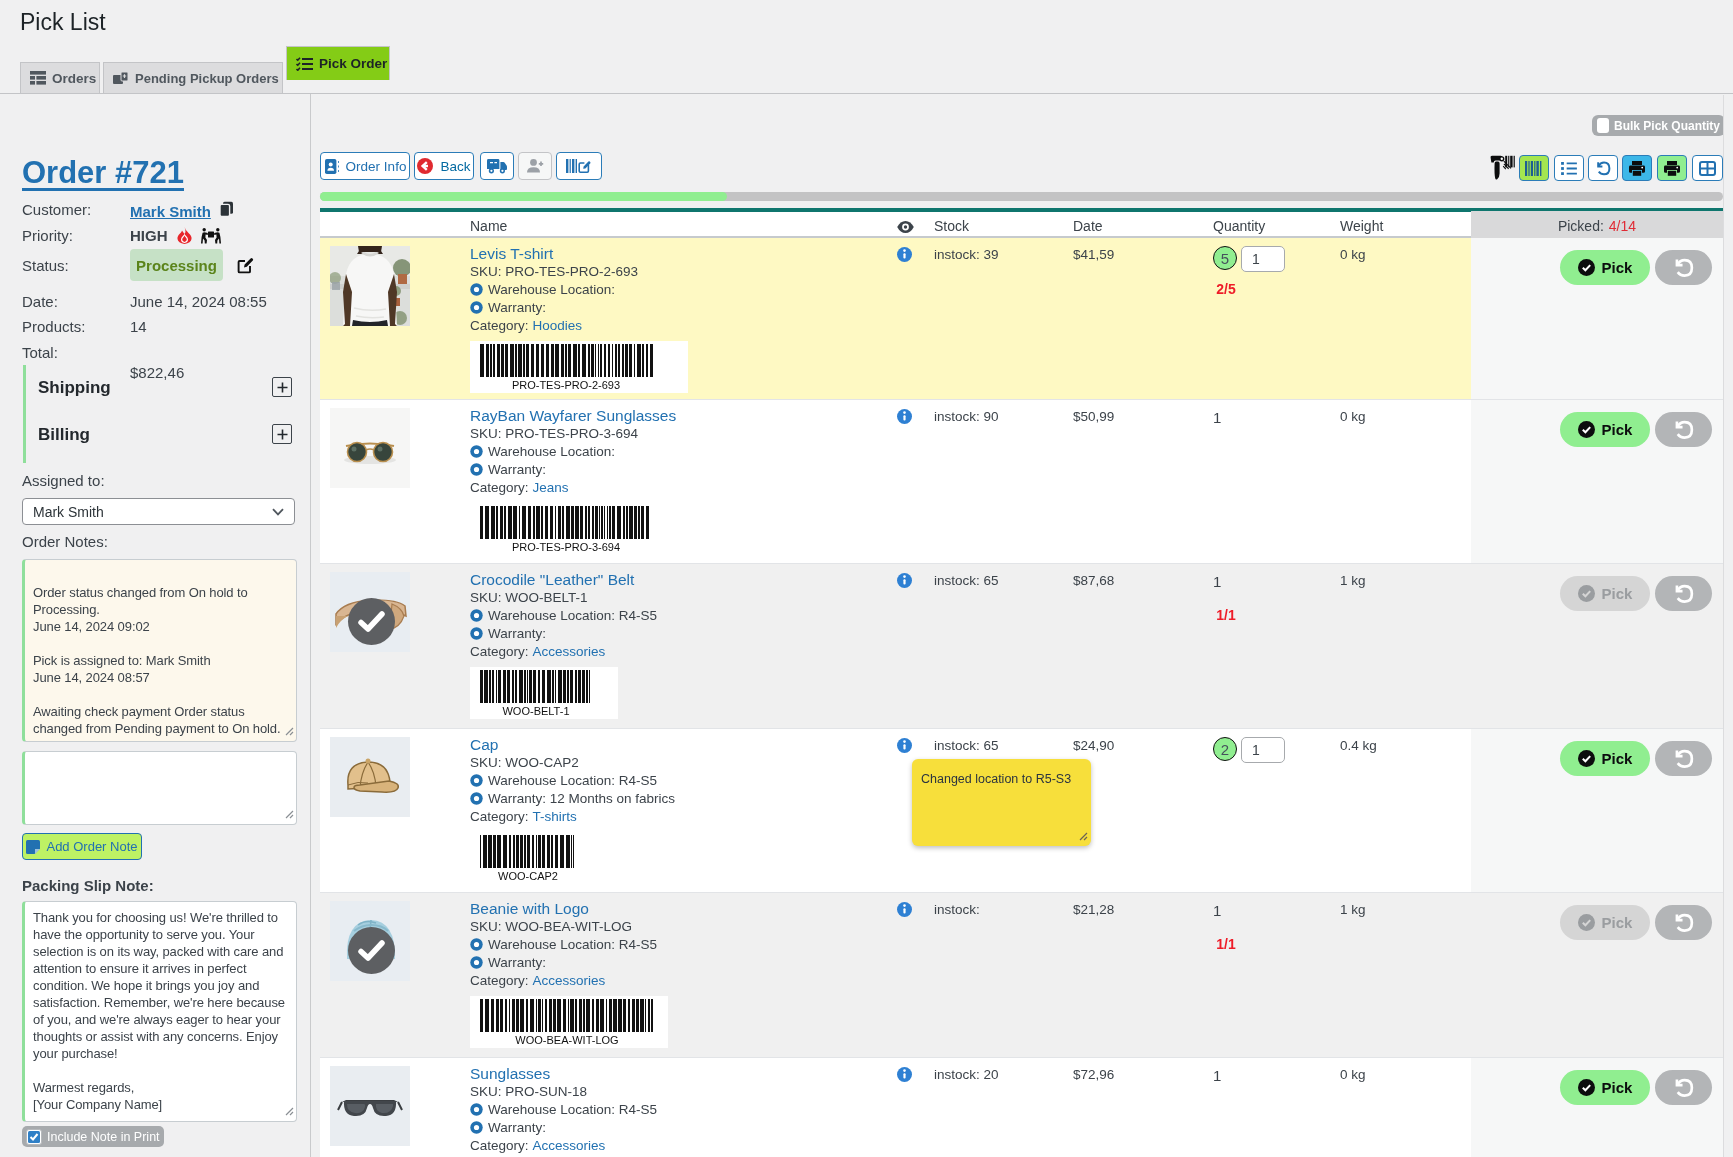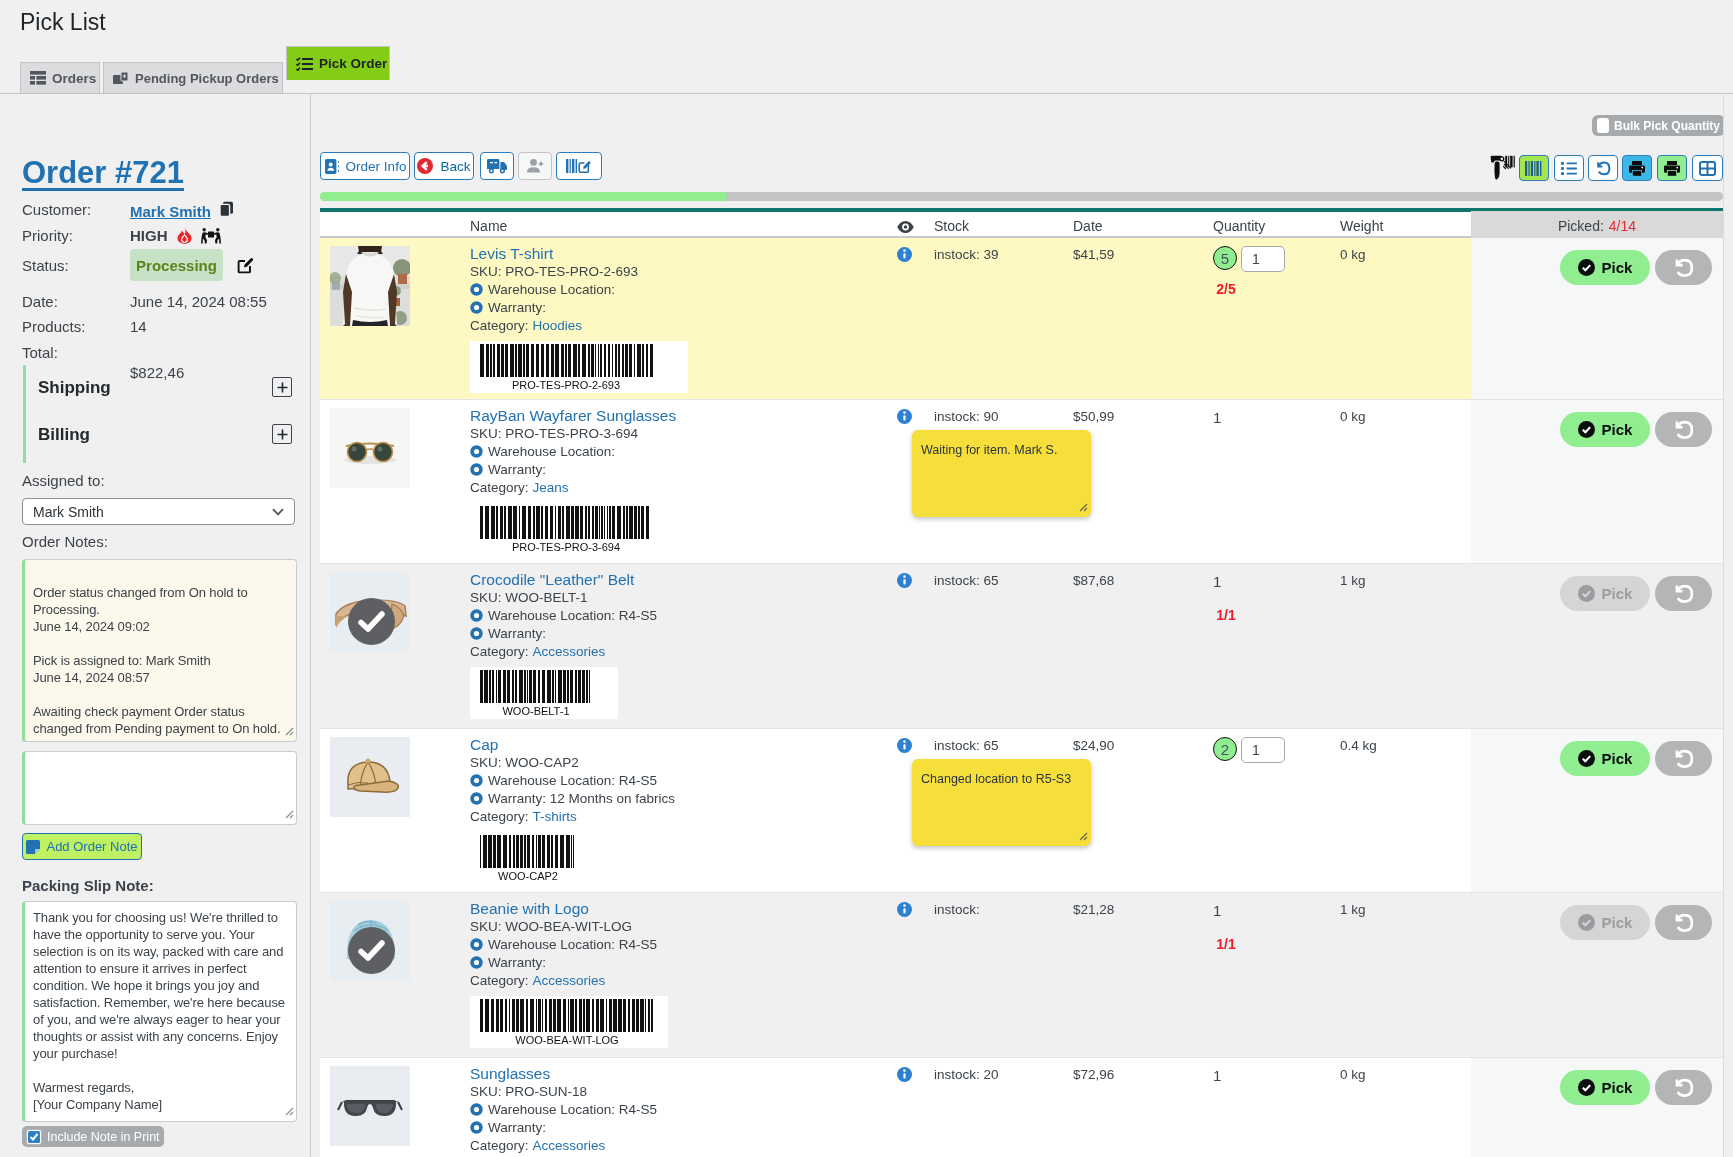--- a/index.html
+++ b/index.html
@@ -530,23 +530,20 @@
         <path d="M4.8 8.7 L7.4 11.3 L12.2 6.1" stroke="#fff" stroke-width="2" fill="none"></path>
       </svg>
       <span>Pick</span>
     </button>
     <button class="undo">
       <svg width="20" height="20" viewBox="0 0 15 15">
         <path d="M2.2 1.2 L2.2 5.4 L6.4 5.4" fill="none" stroke="#fff" stroke-width="2"></path>
         <path d="M2.6 5 Q4.4 1.6 8 1.6 Q13.4 1.6 13.4 7.4 Q13.4 13.2 8 13.2 Q4.6 13.2 2.8 10.6" fill="none" stroke="#fff" stroke-width="2"></path>
       </svg>
     </button>
-    <div class="note">Waiting for item. Mark S.<span class="grip"><svg width="11" height="11" viewBox="0 0 11 11">
-          <path d="M10 3 L3 10 M10 7 L7 10" stroke="#6b6255" stroke-width="1.2"></path>
-        </svg></span></div>
   </div>
 <div class="row" style="top:564px;height:165px;background:#f0f0f0">
     <div class="pimg"><svg width="80" height="80">
 <rect width="80" height="80" fill="#e8edf2"></rect>
 <path d="M6 42 Q14 30 40 28 Q66 27 75 34 L76 44 Q60 36 40 38 Q16 40 6 52 Z" fill="#d9b692" stroke="#a87c50" stroke-width="1.5"></path>
 <path d="M62 32 Q72 36 74 44 Q70 56 58 58 L52 50 Q62 46 62 32Z" fill="#cfa87e" stroke="#a87c50" stroke-width="1.2"></path>
 <path d="M6 44 L6 56 Q10 48 18 44 Z" fill="#c8a173"></path>
 </svg><div class="pickedcirc">
         <svg width="27" height="21" viewBox="0 0 27 21">
           <path d="M3 11.5 L10 18 L24 3" stroke="#fff" stroke-width="5.5" fill="none" stroke-linecap="round" stroke-linejoin="round"></path>

